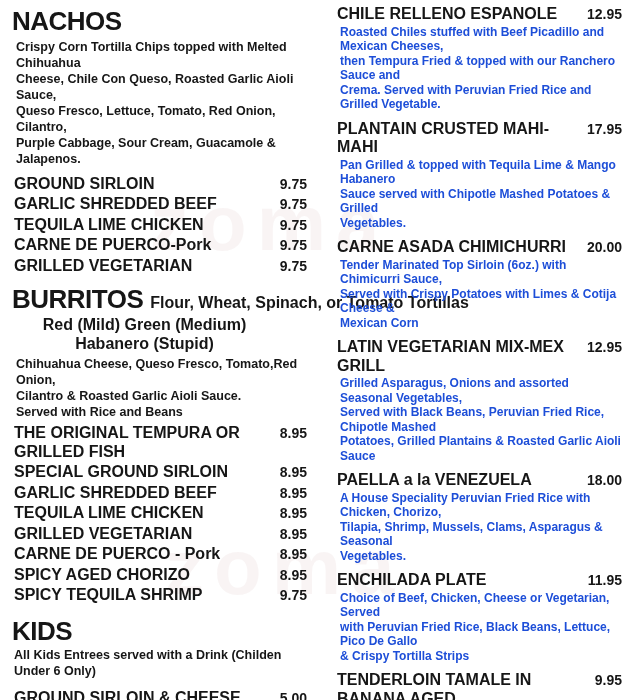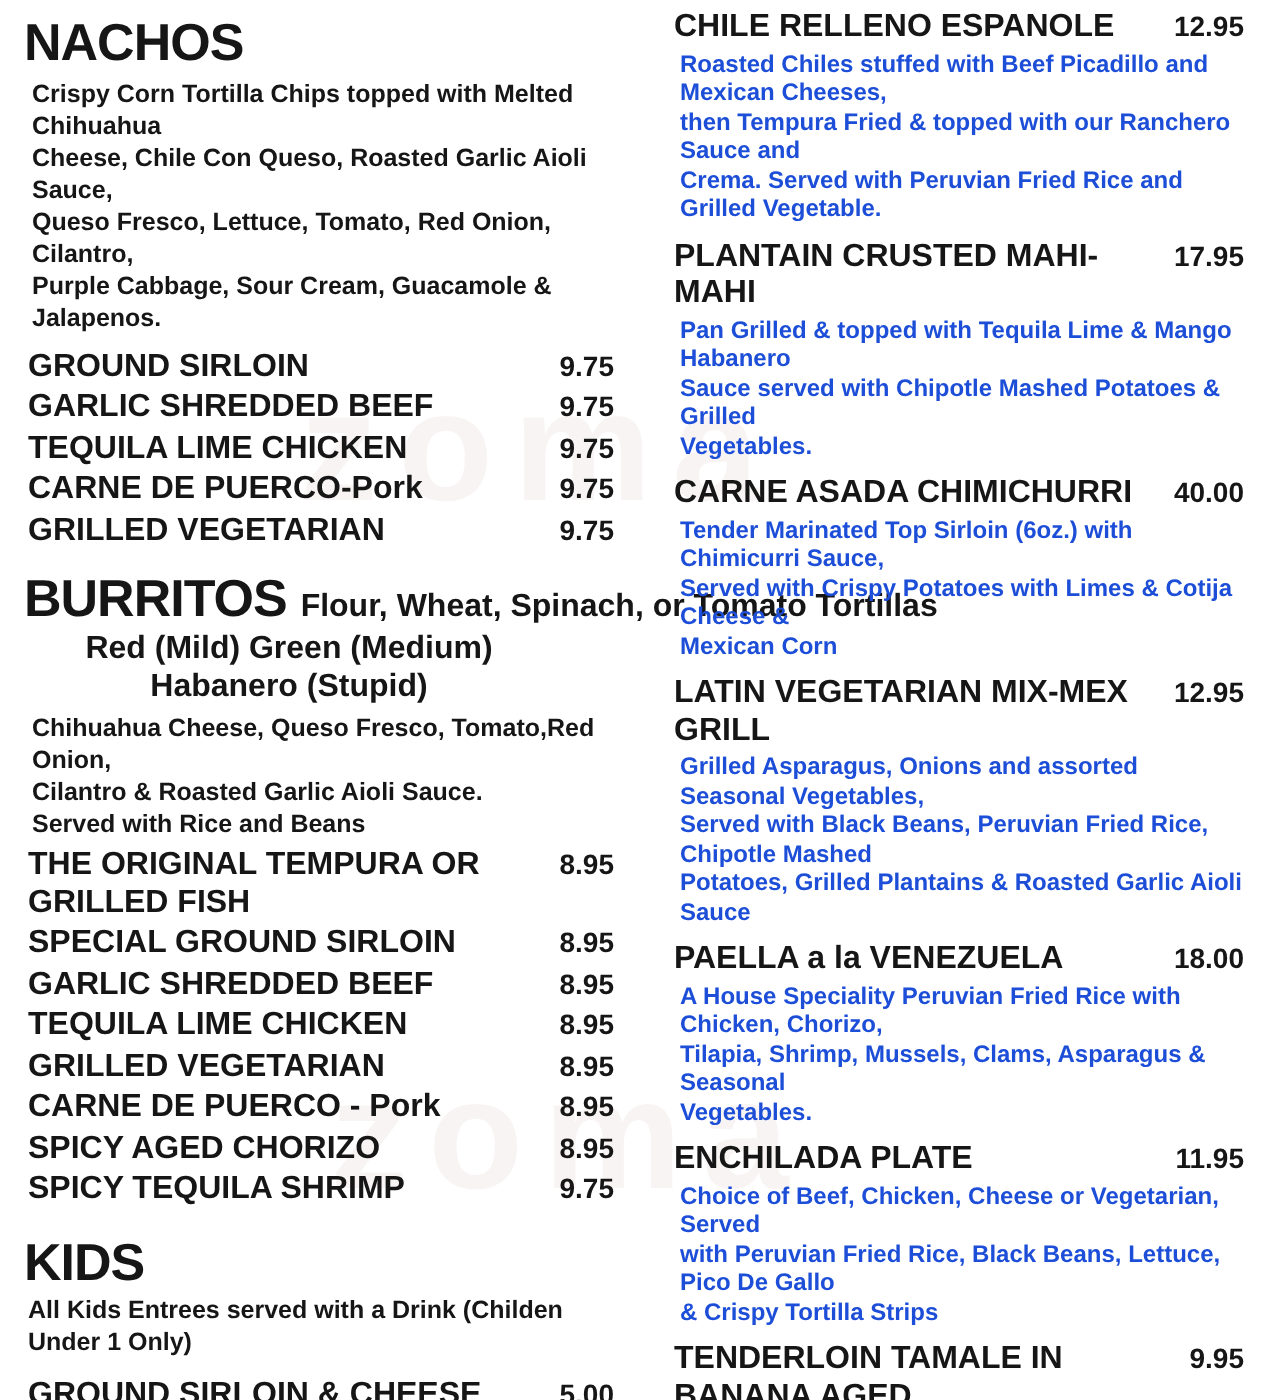--- a/index.html
+++ b/index.html
@@ -208,21 +208,21 @@
           <div class="item-row" data-name="menu-item-row">
             <span class="item-name" data-name="item-name">SPICY TEQUILA SHRIMP</span>
             <span class="item-price" data-name="item-price" style="margin-left: auto;">9.75</span>
           </div>
         </div>
       </section>
       <section class="menu-section" data-name="section-kids">
         <div class="section-head" data-name="section-head">
           <h2 class="section-title" data-name="section-title">KIDS</h2>
         </div>
-        <div class="section-desc" data-name="section-description">All Kids Entrees served with a Drink (Childen Under 1 Only)</div>
+        <div class="section-desc" data-name="section-description">All Kids Entrees served with a Drink (Childen Under 6 Only)</div>
         <div class="item" data-name="menu-item">
           <div class="item-row" data-name="menu-item-row">
             <span class="item-name" data-name="item-name">GROUND SIRLOIN &amp; CHEESE BURRITO</span>
             <span class="item-price" data-name="item-price" style="margin-left: auto;">5.00</span>
           </div>
         </div>
       </section>
     </div>
   <div class="col col-right" id="col-right" data-name="menu-column-right">
       <section class="menu-section" data-name="section-entrees">
@@ -240,21 +240,21 @@
             <span class="item-name" data-name="item-name">PLANTAIN CRUSTED MAHI-MAHI</span>
             <span class="item-price" data-name="item-price" style="margin-left: auto;">17.95</span>
           </div>
           <div class="item-desc" data-name="item-description">Pan Grilled &amp; topped with Tequila Lime &amp; Mango Habanero
 Sauce served with Chipotle Mashed Potatoes &amp; Grilled
 Vegetables.</div>
         </div>
         <div class="item" data-name="menu-item">
           <div class="item-row" data-name="menu-item-row">
             <span class="item-name" data-name="item-name">CARNE ASADA CHIMICHURRI</span>
-            <span class="item-price" data-name="item-price" style="margin-left: auto;">40.00</span>
+            <span class="item-price" data-name="item-price" style="margin-left: auto;">20.00</span>
           </div>
           <div class="item-desc" data-name="item-description">Tender Marinated Top Sirloin (6oz.) with Chimicurri Sauce,
 Served with Crispy Potatoes with Limes &amp; Cotija Cheese &amp;
 Mexican Corn</div>
         </div>
         <div class="item" data-name="menu-item">
           <div class="item-row" data-name="menu-item-row">
             <span class="item-name" data-name="item-name">LATIN VEGETARIAN MIX-MEX GRILL</span>
             <span class="item-price" data-name="item-price" style="margin-left: auto;">12.95</span>
           </div>

